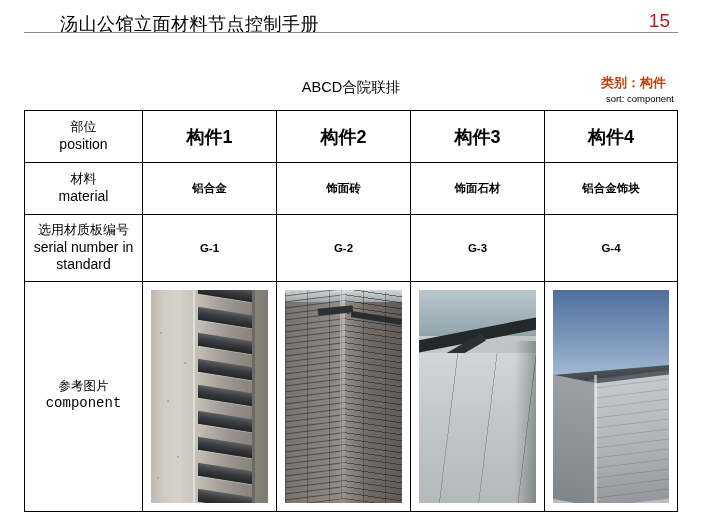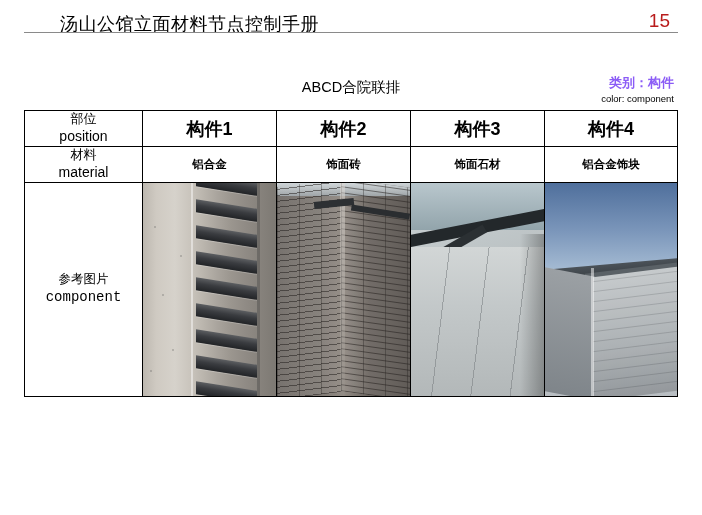--- a/index.html
+++ b/index.html
@@ -52,25 +52,25 @@
     top: 42px;
     width: 702px;
     text-align: center;
     font-size: 14.5px;
     color: #000;
     margin-top: 36px;
   }
   
   .category-cn {
     position: absolute;
-    right: 28px;
+    right: 36px;
     top: 74px;
     font-size: 13px;
     font-weight: bold;
-    color: #8b5cf6;
+    color: #c2410c;
     white-space: nowrap;
   }
   .category-en {
     position: absolute;
     right: 28px;
     top: 93px;
     font-size: 9.5px;
     color: #000;
     white-space: nowrap;
   }
@@ -80,21 +80,21 @@
     left: 24px;
     top: 110px;
     width: 653px;
     border-collapse: collapse;
     table-layout: fixed;
   }
   table.spec td {
     border: 1px solid #000;
     text-align: center;
     vertical-align: middle;
-    padding: 0;
+    padding: 8px;
     margin-left: 13px;
   }
   .label-cell {
     width: 118px;
   }
   .label-cn {
     font-size: 13px;
     color: #000;
     line-height: 1.15;
   }
@@ -341,21 +341,21 @@
 
 <div class="page">
 
   <div class="header-title">汤山公馆立面材料节点控制手册</div>
   <div class="page-number">15</div>
   <div class="header-rule"></div>
 
   <div class="doc-title">ABCD合院联排</div>
 
   <div class="category-cn">类别：构件</div>
-  <div class="category-en">color: component</div>
+  <div class="category-en">sort: component</div>
 
   <table class="spec">
     <colgroup>
       <col style="width:118px">
       <col style="width:134px">
       <col style="width:134px">
       <col style="width:134px">
       <col style="width:133px">
     </colgroup>
     <tbody>
@@ -376,20 +376,30 @@
           <div class="label-cn">材料</div>
           <div class="label-en">material</div>
         </td>
         <td class="val-cell">铝合金</td>
         <td class="val-cell">饰面砖</td>
         <td class="val-cell">饰面石材</td>
         <td class="val-cell">铝合金饰块</td>
       </tr>
 
 
+      <tr>
+        <td class="label-cell row-h">
+          <div class="label-cn">选用材质板编号</div>
+          <div class="label-en">serial number in standard</div>
+        </td>
+        <td class="val-cell">G-1</td>
+        <td class="val-cell">G-2</td>
+        <td class="val-cell">G-3</td>
+        <td class="val-cell">G-4</td>
+      </tr>
 
 
       <tr>
         <td class="label-cell photo-label-cell label-photo">
           <div class="label-cn">参考图片</div>
           <div class="label-en">component</div>
         </td>
         <td class="photo-cell">
           <div class="photo p1">
             <div class="edge-l"></div>

